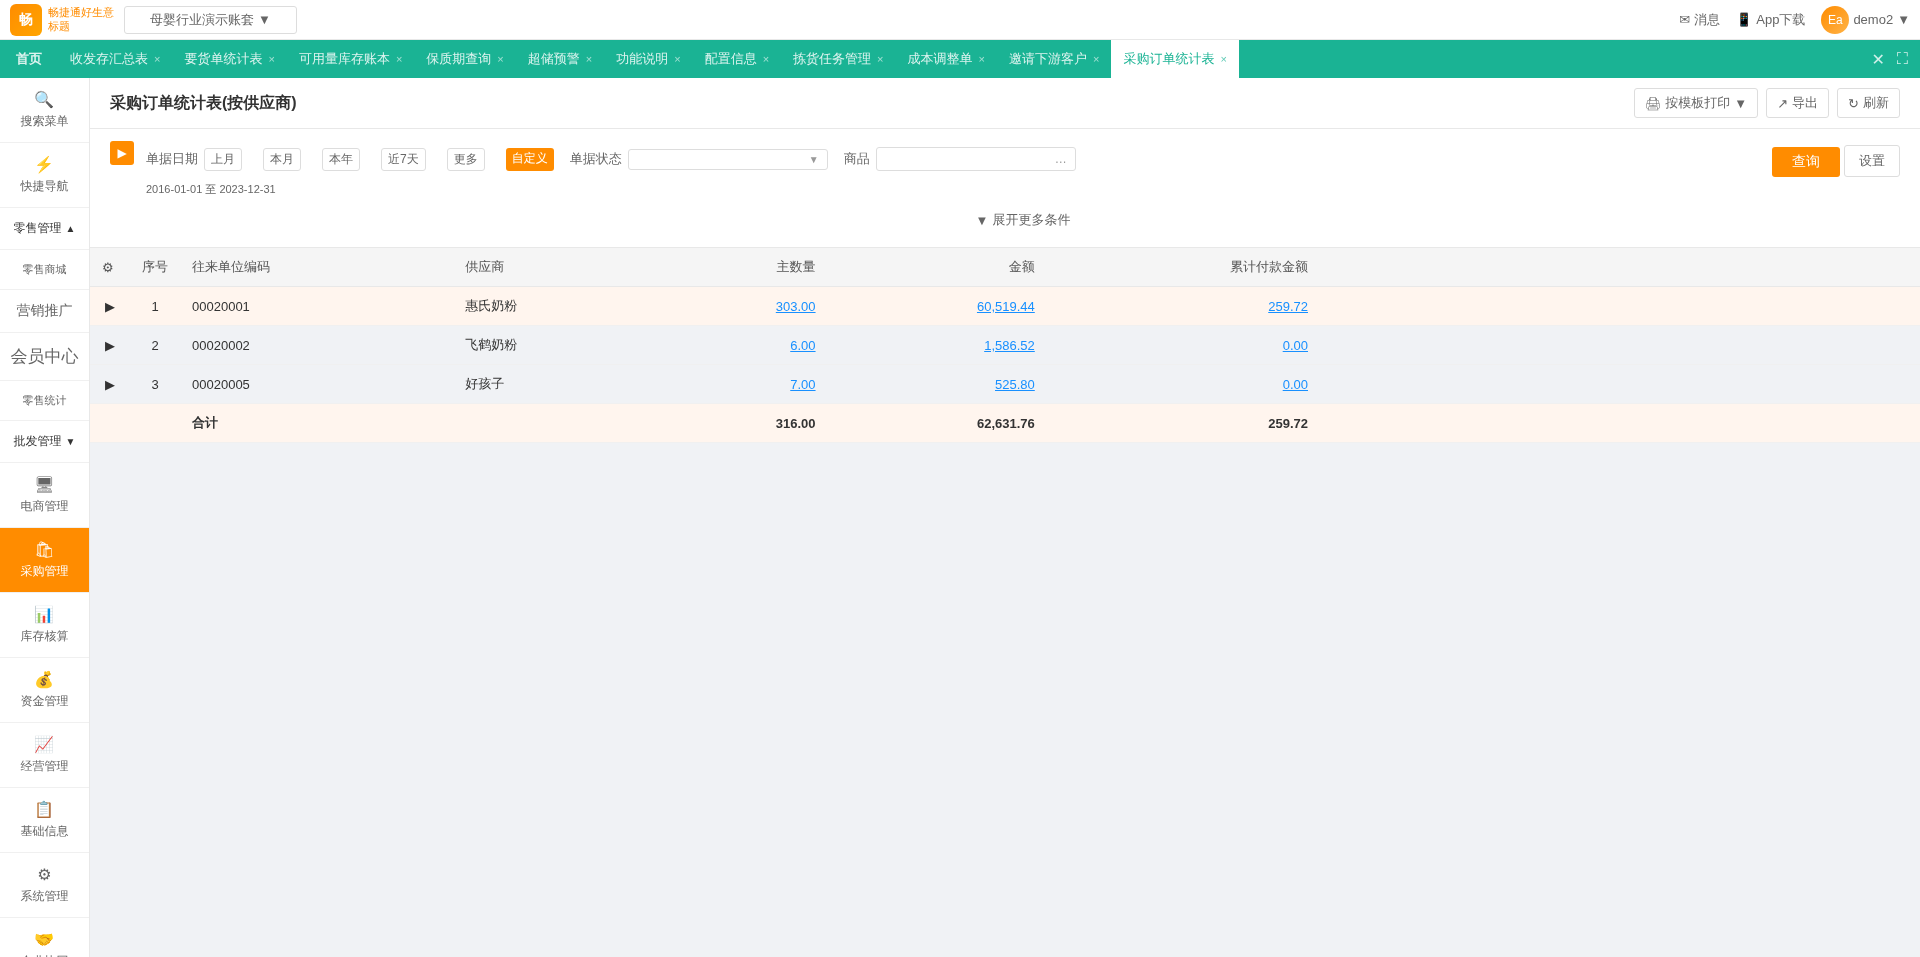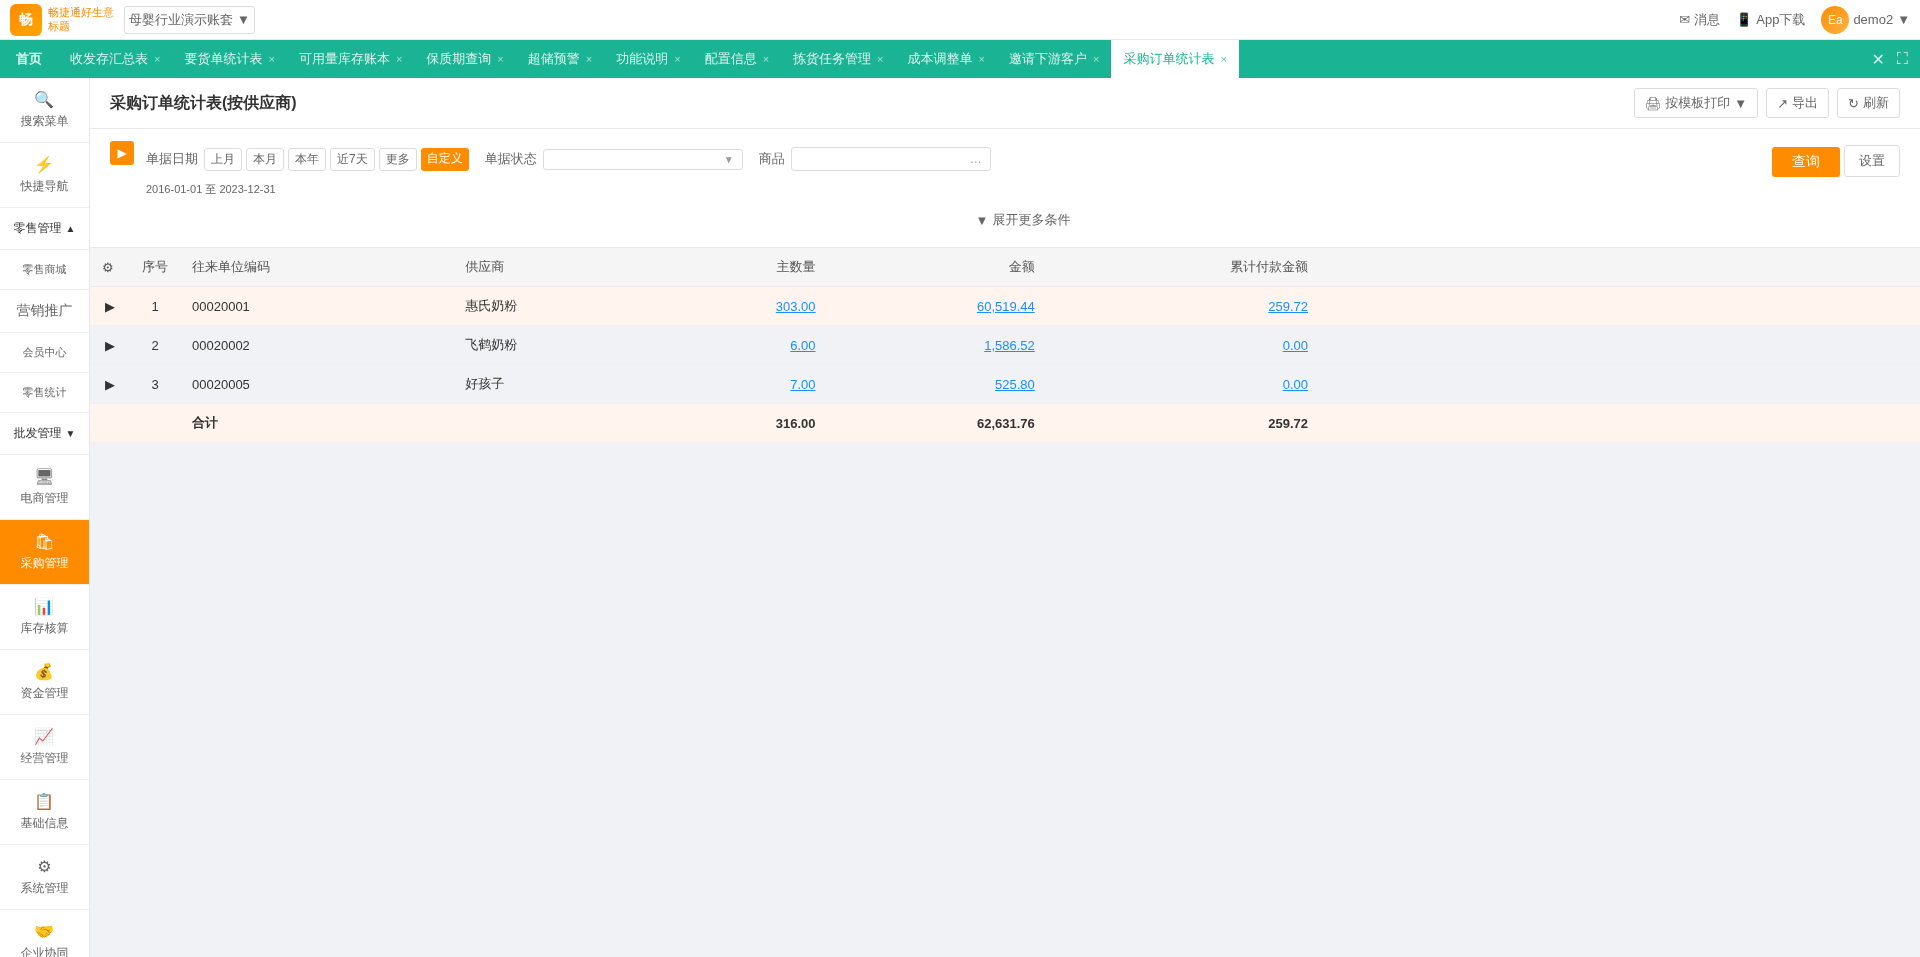--- a/index.html
+++ b/index.html
@@ -4,21 +4,21 @@
   <style>
     * { box-sizing: border-box; margin: 0; padding: 0; }
     body { font-family: 'Microsoft YaHei', Arial, sans-serif; font-size: 13px; background: #f5f5f5; overflow: hidden; height: 957px; }
 
     
     .app-container { display: flex; flex-direction: column; height: 957px; }
     .top-bar { display: flex; align-items: center; background: #fff; height: 40px; border-bottom: 1px solid #e8e8e8; padding: 0 10px; gap: 10px; }
     .logo-area { display: flex; align-items: center; gap: 6px; min-width: 90px; }
     .logo-icon { width: 32px; height: 32px; background: linear-gradient(135deg, #ff8c00, #ffa500); border-radius: 6px; display: flex; align-items: center; justify-content: center; color: white; font-size: 14px; font-weight: bold; }
     .logo-text { font-size: 11px; color: #ff8c00; line-height: 1.2; }
-    .breadcrumb-select { display: flex; align-items: center; gap: 4px; color: #666; font-size: 13px; cursor: pointer; padding: 4px 4px; border: 1px solid #ddd; border-radius: 3px; }
+    .breadcrumb-select { display: flex; align-items: center; gap: 4px; color: #666; font-size: 13px; cursor: pointer; padding: 4px 25px; border: 1px solid #ddd; border-radius: 3px; }
     .top-right { margin-left: auto; display: flex; align-items: center; gap: 16px; }
     .top-right-item { display: flex; align-items: center; gap: 4px; color: #666; font-size: 13px; cursor: pointer; }
     .avatar-circle { width: 28px; height: 28px; border-radius: 50%; background: linear-gradient(135deg, #ff8c00, #ffb347); display: flex; align-items: center; justify-content: center; color: white; font-size: 12px; }
 
     
     .nav-tabs { display: flex; align-items: center; background: #1ab394; height: 38px; overflow: hidden; }
     .nav-tab { display: flex; align-items: center; padding: 0 12px; height: 38px; color: rgba(255,255,255,0.85); cursor: pointer; font-size: 13px; white-space: nowrap; position: relative; gap: 4px; }
     .nav-tab.active { background: #fff; color: #1ab394; }
     .nav-tab .close-x { font-size: 11px; opacity: 0.7; margin-left: 2px; }
     .nav-tab-home { padding: 8px 16px; font-weight: bold; }
@@ -43,21 +43,21 @@
     .page-header-actions { display: flex; align-items: center; gap: 8px; }
     .btn-template { display: flex; align-items: center; gap: 4px; padding: 5px 10px; border: 1px solid #ddd; border-radius: 3px; background: #fff; cursor: pointer; color: #666; font-size: 13px; }
     .btn-export { display: flex; align-items: center; gap: 4px; padding: 5px 10px; border: 1px solid #ddd; border-radius: 3px; background: #fff; cursor: pointer; color: #666; font-size: 13px; }
     .btn-refresh { display: flex; align-items: center; gap: 4px; padding: 5px 10px; border: 1px solid #ddd; border-radius: 3px; background: #fff; cursor: pointer; color: #666; font-size: 13px; }
 
     
     .filter-area { background: #fff; padding: 12px 20px; border-bottom: 1px solid #e8e8e8; }
     .filter-row { display: flex; align-items: center; gap: 16px; flex-wrap: wrap; }
     .filter-item { display: flex; align-items: center; gap: 6px; }
     .filter-label { color: #666; font-size: 13px; white-space: nowrap; }
-    .date-shortcuts { display: flex; gap: 4px; }
+    .date-shortcuts { display: flex; gap: 21px; }
     .date-shortcut { padding: 2px 6px; border: 1px solid #ddd; border-radius: 3px; cursor: pointer; color: #666; font-size: 12px; }
     .date-custom-tag { background: #ff8c00; color: white; padding: 2px 6px; border-radius: 3px; font-size: 12px; }
     .date-range { color: #666; font-size: 11px; }
     .filter-select { display: flex; align-items: center; border: 1px solid #ddd; border-radius: 3px; padding: 4px 8px; cursor: pointer; min-width: 200px; background: #fff; }
     .filter-select-text { flex: 1; color: #999; font-size: 13px; }
     .filter-select-arrow { color: #999; font-size: 10px; }
     .filter-input { display: flex; align-items: center; border: 1px solid #ddd; border-radius: 3px; padding: 4px 8px; cursor: pointer; min-width: 200px; background: #fff; }
     .filter-input-text { flex: 1; color: #999; font-size: 13px; }
     .filter-more-btn { color: #999; font-size: 12px; cursor: pointer; }
     .expand-btn { display: flex; align-items: center; justify-content: center; gap: 4px; padding: 6px; color: #666; font-size: 13px; cursor: pointer; margin-top: 8px; }
@@ -190,21 +190,21 @@
       <div class="sidebar-item section-header">
         <span>零售管理</span>
         <span class="sidebar-arrow">▲</span>
       </div>
       <div class="sidebar-item" style="font-size:11px; color:#666;">
         <span>零售商城</span>
       </div>
       <div class="sidebar-item" style="font-size:14px; color:#666;">
         <span>营销推广</span>
       </div>
-      <div class="sidebar-item" style="font-size:11px; color:#666;">
+      <div class="sidebar-item" style="font-size:17px; color:#666;">
         <span>会员中心</span>
       </div>
       <div class="sidebar-item" style="font-size:11px; color:#666;">
         <span>零售统计</span>
       </div>
       <div class="sidebar-item section-header">
         <span>批发管理</span>
         <span class="sidebar-arrow">▼</span>
       </div>
       <div class="sidebar-item">

